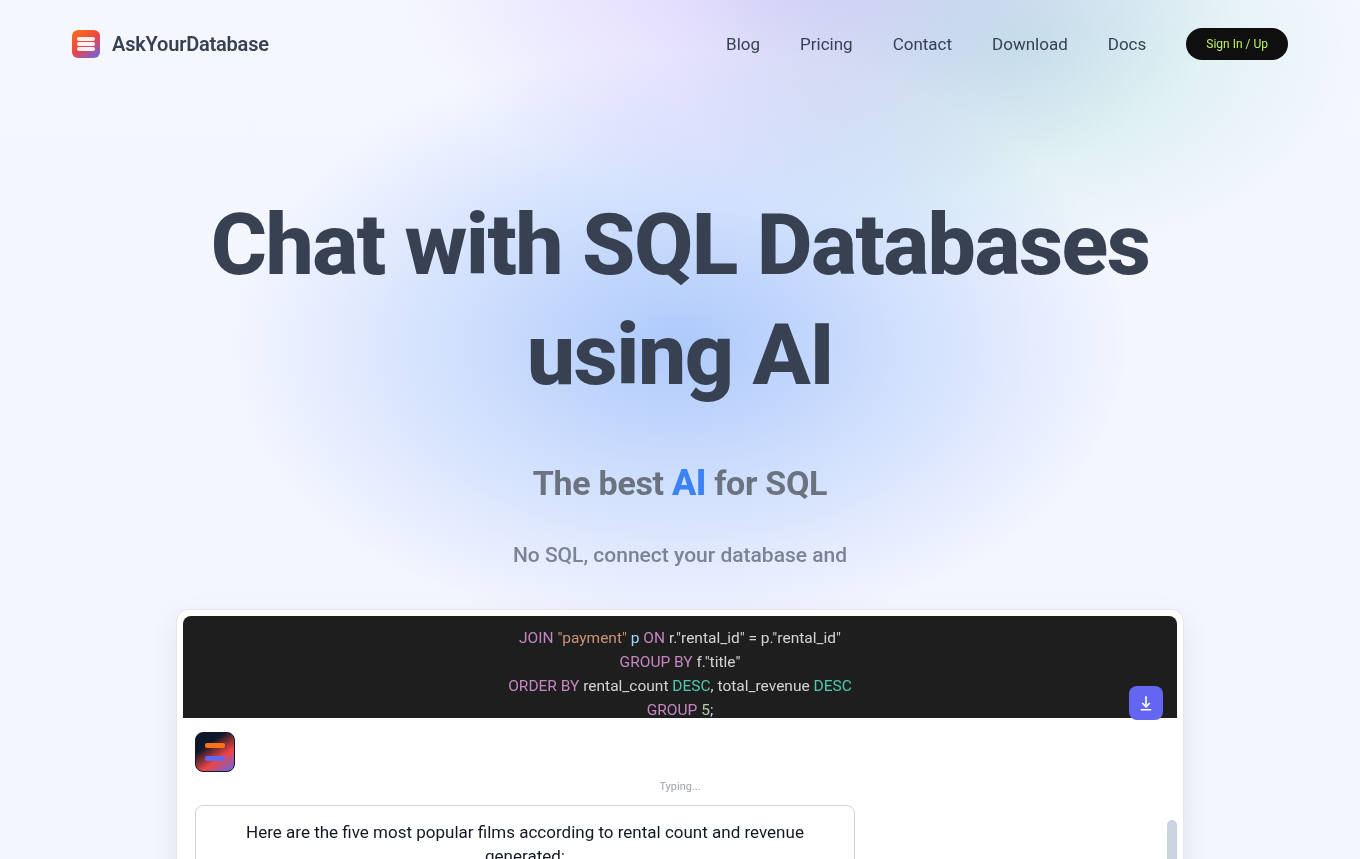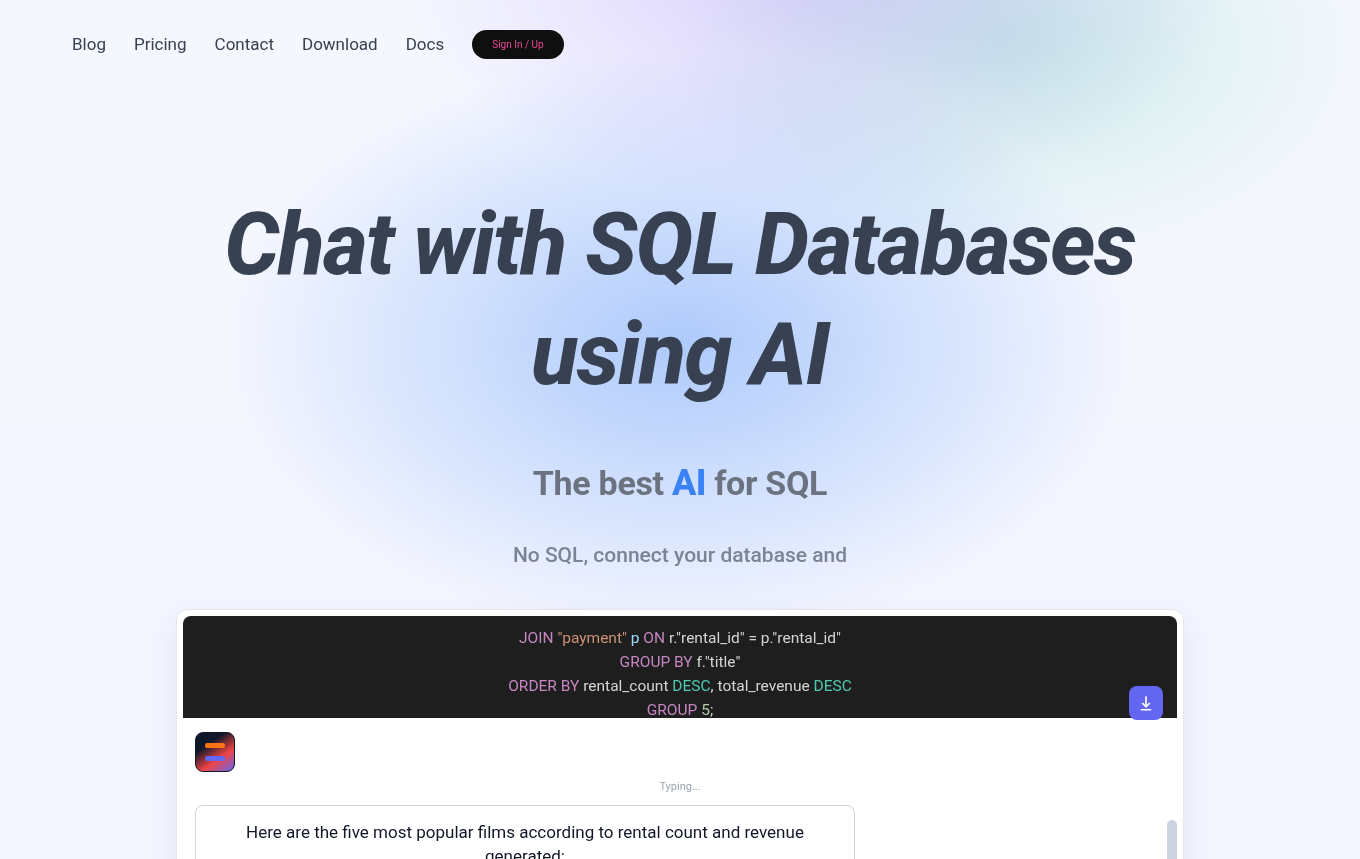--- a/index.html
+++ b/index.html
@@ -34,32 +34,32 @@
   }
   .logo-icon::before,
   .logo-icon::after{
     content:"";position:absolute;left:5px;right:5px;height:4px;border-radius:2px;background:#fff;opacity:.92;
   }
   .logo-icon::before{top:7px;}
   .logo-icon::after{bottom:7px;}
   .logo-icon span{position:absolute;left:5px;right:5px;top:50%;transform:translateY(-50%);height:4px;border-radius:2px;background:#fff;opacity:.92;}
   .brand-name{font-size:20px;font-weight:600;color:#374151;letter-spacing:-.2px;}
 
-  .nav{display:flex;align-items:center;gap:28px;}
+  .nav{display:flex;align-items:center;gap:40px;}
   .nav a{color:var(--text-mid);font-size:17px;text-decoration:none;}
   .signin{
-    background:var(--pill);color:#ec4899;font-size:10px;
+    background:var(--pill);color:#bef264;font-size:12px;
     padding:9px 20px;border-radius:999px;border:none;cursor:pointer;
   }
 
   
   .hero{text-align:center;padding-top:120px;}
   .hero h1{
     font-size:86px;line-height:1.28;font-weight:800;color:#374151;
-    letter-spacing:-1.5px;margin:0 auto;max-width:1060px;font-style:italic;
+    letter-spacing:-1.5px;margin:0 auto;max-width:1060px;
   }
   .subhead{
     margin-top:52px;font-size:34px;font-weight:700;color:#6b7280;
     letter-spacing:-.3px;
   }
   .subhead .ai{color:var(--accent);font-size:36px;font-weight:800;letter-spacing:-.5px;}
   .lead{
     margin-top:36px;font-size:21px;line-height:1.45;color:#7b8494;font-weight:500;
   }
   .lead span{display:block;}
@@ -108,20 +108,26 @@
   }
   .bubble .msg{font-size:17px;color:#111827;line-height:1.45;}
   .scroll-hint{
     position:absolute;right:6px;top:210px;width:10px;height:46px;border-radius:6px;background:#cbd5e1;
   }
 </style>
 </head>
 <body>
 
 <header class="header">
+  <div class="brand">
+    <div class="logo-icon">
+        <span></span>
+      </div>
+    <span class="brand-name">AskYourDatabase</span>
+  </div>
 
   <nav class="nav">
     <a href="#">Blog</a>
     <a href="#">Pricing</a>
     <a href="#">Contact</a>
     <a href="#">Download</a>
     <a href="#">Docs</a>
     <button class="signin">Sign In / Up</button>
   </nav>
 </header>

